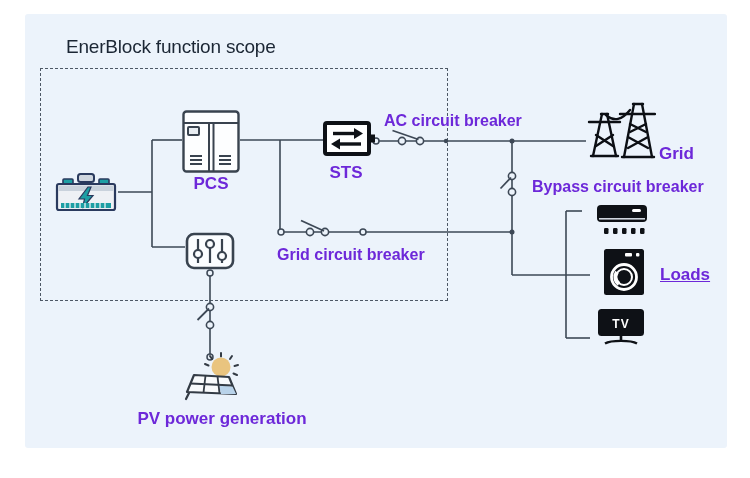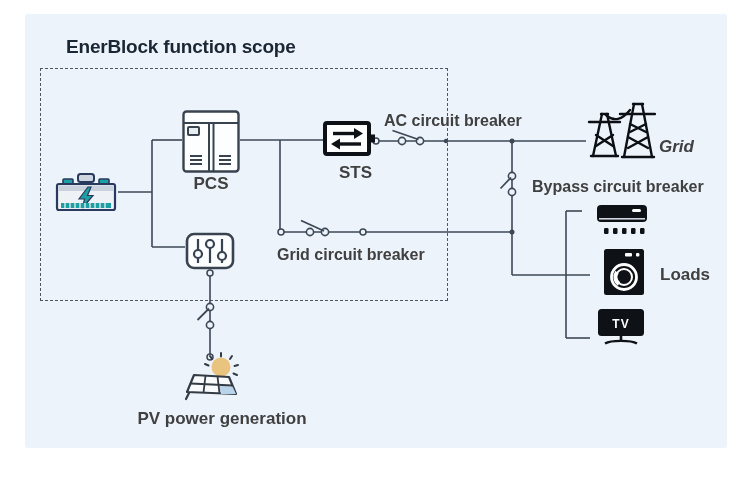--- a/index.html
+++ b/index.html
@@ -1,25 +1,25 @@
 <!DOCTYPE html>
 <html><head>
 <meta charset="utf-8">
 <style>
   html,body{margin:0;padding:0;background:#ffffff;}
   .stage{position:relative;width:750px;height:478px;background:#ffffff;overflow:hidden;
          font-family:"Liberation Sans",sans-serif;}
   .panel{position:absolute;left:25px;top:14px;width:702px;height:434px;
          background:#ecf3fb;border-radius:3px;}
   .abs{position:absolute;}
-  .title{position:absolute;left:66px;top:36px;font-size:19px;font-weight:700;
+  .title{position:absolute;left:66px;top:36px;font-size:19px;font-weight:400;
          color:#1b2634;letter-spacing:-0.2px;}
   .scope-box{position:absolute;left:40px;top:68px;width:406px;height:231px;
              border:1.5px dashed #4d5865;}
-  .lbl{position:absolute;font-weight:700;color:#404040;white-space:nowrap;}
+  .lbl{position:absolute;font-weight:700;color:#6d28d9;white-space:nowrap;}
   .lbl.s17{font-size:17px;}
   .lbl.s16{font-size:16px;}
   .ctr{text-align:center;}
   svg{display:block;}
 </style>
 </head>
 <body>
 
 <div class="stage">
 
@@ -203,21 +203,21 @@
     <polygon points="41,33.5 54.5,34.5 58,42 43,42" fill="#b9d3ea"></polygon>
     <g stroke="#333b45" stroke-width="1.8">
       <line x1="27.5" y1="23.7" x2="25.5" y2="40.7"></line>
       <line x1="39.5" y1="24.3" x2="41.5" y2="41.2"></line>
       <line x1="12.8" y1="31.5" x2="54.6" y2="33.5"></line>
     </g>
     <line x1="11" y1="41" x2="8" y2="47" stroke="#333b45" stroke-width="2.2" stroke-linecap="round"></line>
   </svg>
 
   <div class="lbl s17 ctr" style="left:184px;top:174px;width:54px;">PCS</div>
-  <div class="lbl s17 ctr" style="left:320px;top:163px;width:52px;text-align:right;">STS</div>
+  <div class="lbl s17 ctr" style="left:320px;top:163px;width:52px;">STS</div>
   <div class="lbl s16" style="left:384px;top:112px;">AC circuit breaker</div>
-  <div class="lbl s17" style="left:659px;top:137px;font-style:italic;">Grid</div>
+  <div class="lbl s17" style="left:659px;top:144px;">Grid</div>
   <div class="lbl s16" style="left:532px;top:178px;">Bypass circuit breaker</div>
   <div class="lbl s16" style="left:277px;top:246px;">Grid circuit breaker</div>
-  <div class="lbl s17" style="left:660px;top:265px;">Loads</div>
+  <div class="lbl s17" style="left:660px;top:265px;text-decoration:underline;">Loads</div>
   <div class="lbl s17 ctr" style="left:128px;top:409px;width:188px;text-align:center;">PV power generation</div>
 
 </div>
 
 </body></html>

